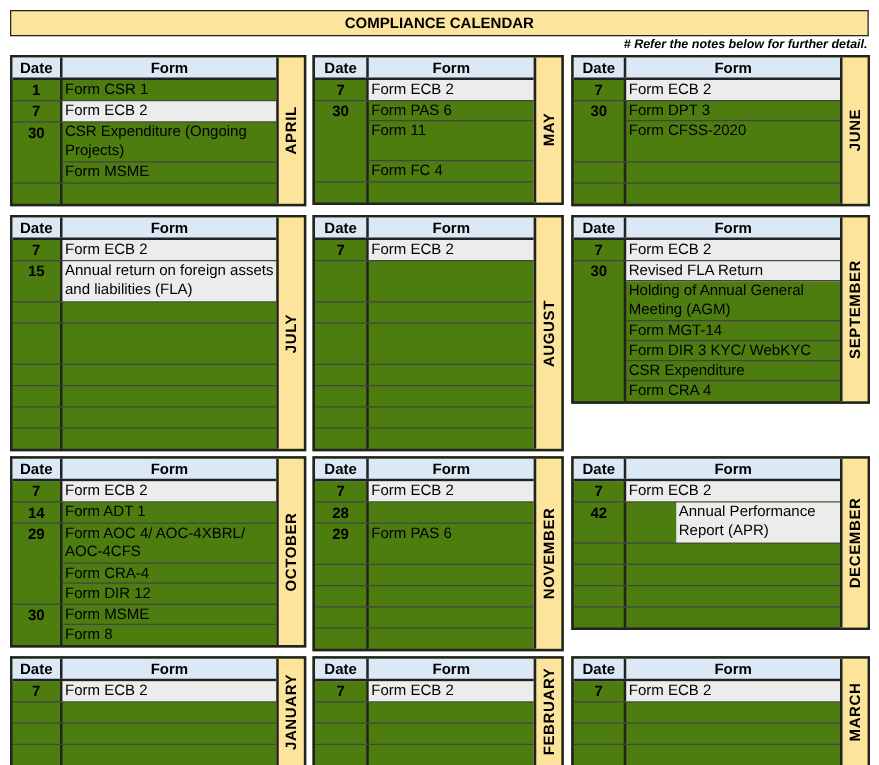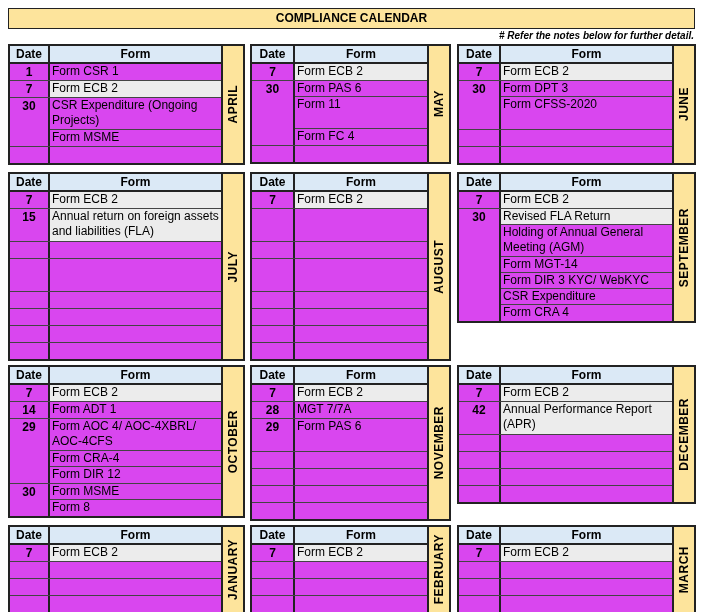--- a/index.html
+++ b/index.html
@@ -1,20 +1,20 @@
 <!DOCTYPE html>
 <html><head>
 <meta charset="utf-8">
 <style>
   html,body{margin:0;padding:0;background:#ffffff;}
   body{width:703px;height:612px;position:relative;overflow:hidden;font-family:"Liberation Sans",sans-serif;color:#000;}
   .title{position:absolute;left:8px;top:8px;width:685px;height:19px;background:#fde49c;border:1px solid #222;
     font-weight:bold;font-size:12px;text-align:center;line-height:19px;}
   .note{position:absolute;right:9px;top:30px;font-size:10px;font-weight:bold;font-style:italic;}
-  .tbl{position:absolute;border:2px solid #222;box-sizing:border-box;display:flex;background:#d946ef;}
+  .tbl{position:absolute;border:2px solid #222;box-sizing:border-box;display:flex;background:#4d7c0f;}
   .tbl .main{flex:1;display:flex;flex-direction:column;}
   .tbl .hdr{display:flex;height:16px;border-bottom:2px solid #222;background:#dbe9f6;font-weight:bold;font-size:12px;}
   .tbl .hdr .d{border-right:2px solid #222;text-align:center;line-height:16px;box-sizing:border-box;}
   .tbl .hdr .f{flex:1;text-align:center;line-height:16px;}
   .tbl .body{flex:1;display:flex;flex-direction:column;}
   .grp{display:flex;border-bottom:1px solid #444;}
   .grp:last-child{border-bottom:none;}
   .grp .d{border-right:2px solid #222;box-sizing:border-box;text-align:center;font-weight:bold;font-size:12px;line-height:15px;padding-top:1px;}
   .grp .fl{flex:1;display:flex;flex-direction:column;}
   .fr{border-bottom:1px solid #444;font-size:12px;line-height:15px;padding-left:2px;box-sizing:border-box;}
@@ -339,23 +339,20 @@
         </div>
         <div class="body">
           <div class="grp">
             <div class="d" style="width: 43px;">7</div>
             <div class="fl">
               <div class="fr g" style="height: 16px;">Form ECB 2</div>
             </div>
           </div>
           <div class="grp">
             <div class="d" style="width: 43px;">28</div>
-            <div class="fl">
-              <div class="fr" style="height: 16px;">MGT 7/7A</div>
-            </div>
           </div>
           <div class="grp">
             <div class="d" style="width: 43px;">29</div>
             <div class="fl">
               <div class="fr" style="height: 32px;">Form PAS 6</div>
             </div>
           </div>
           <div class="grp">
             <div class="d" style="width: 43px;"></div>
             <div class="fl">
@@ -395,21 +392,21 @@
         <div class="body">
           <div class="grp">
             <div class="d" style="width: 42px;">7</div>
             <div class="fl">
               <div class="fr g" style="height: 16px;">Form ECB 2</div>
             </div>
           </div>
           <div class="grp">
             <div class="d" style="width: 42px;">42</div>
             <div class="fl">
-              <div class="fr g" style="height: 32px;">Annual Performance Report (APR)</div>
+              <div class="fr g" style="height: 32px; margin-left: 40px;">Annual Performance Report (APR)</div>
             </div>
           </div>
           <div class="grp">
             <div class="d" style="width: 42px;"></div>
             <div class="fl">
               <div class="fr" style="height: 16px;"></div>
             </div>
           </div>
           <div class="grp">
             <div class="d" style="width: 42px;"></div>

